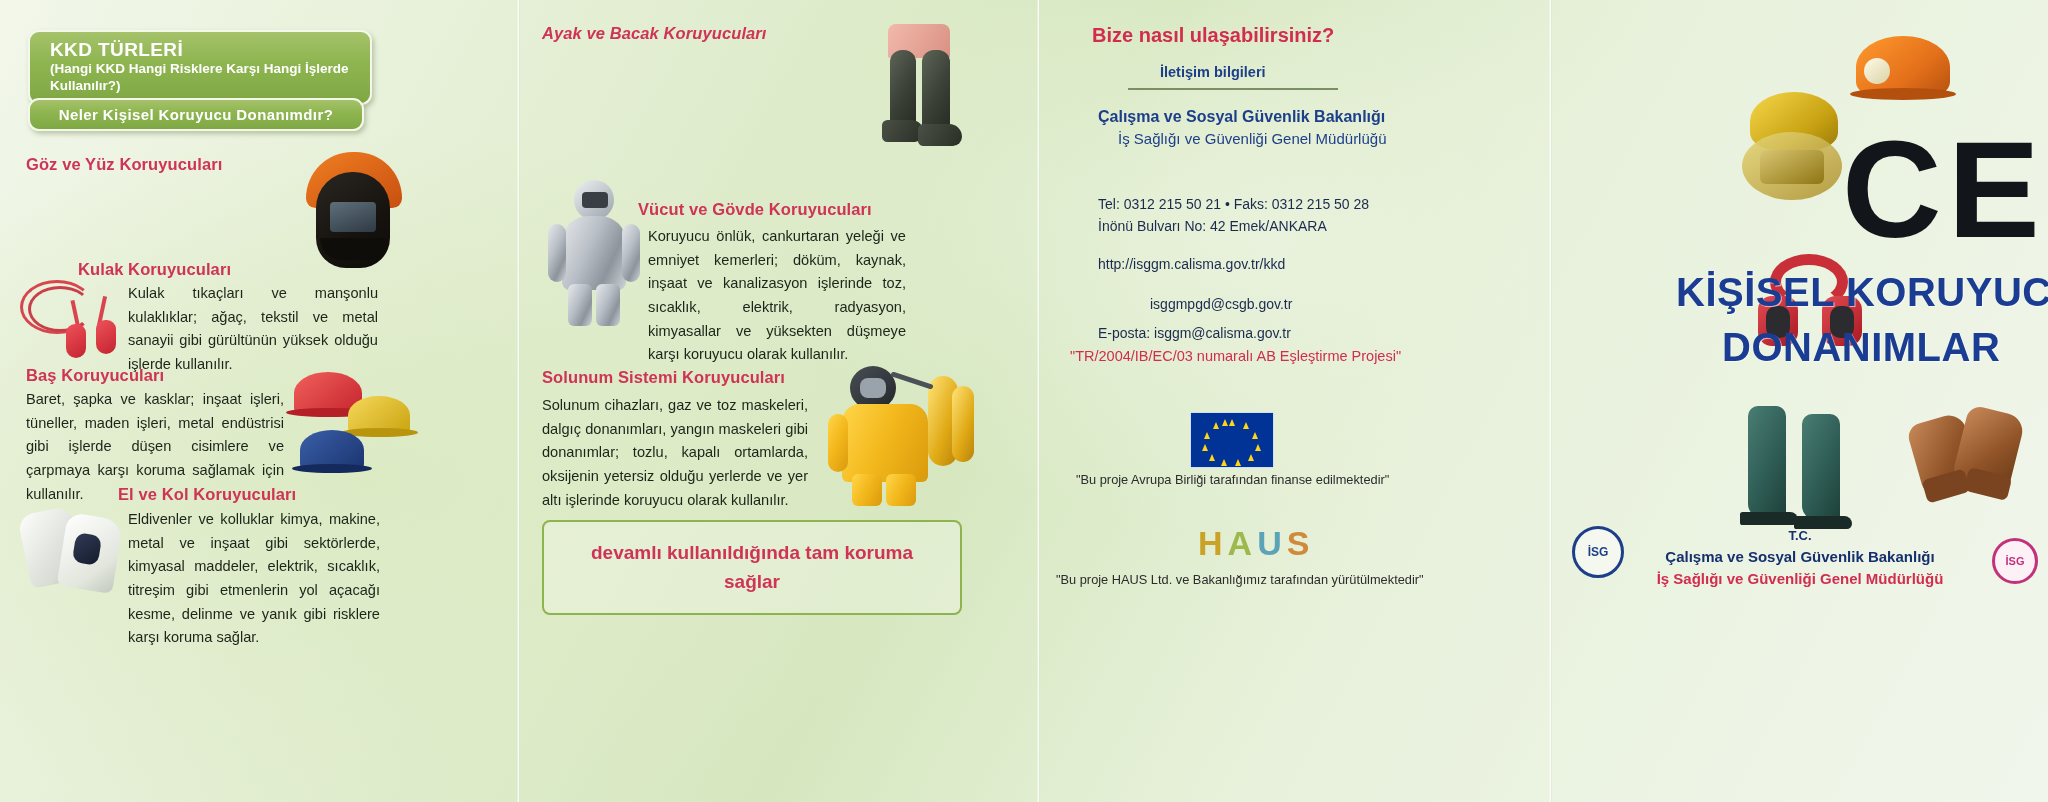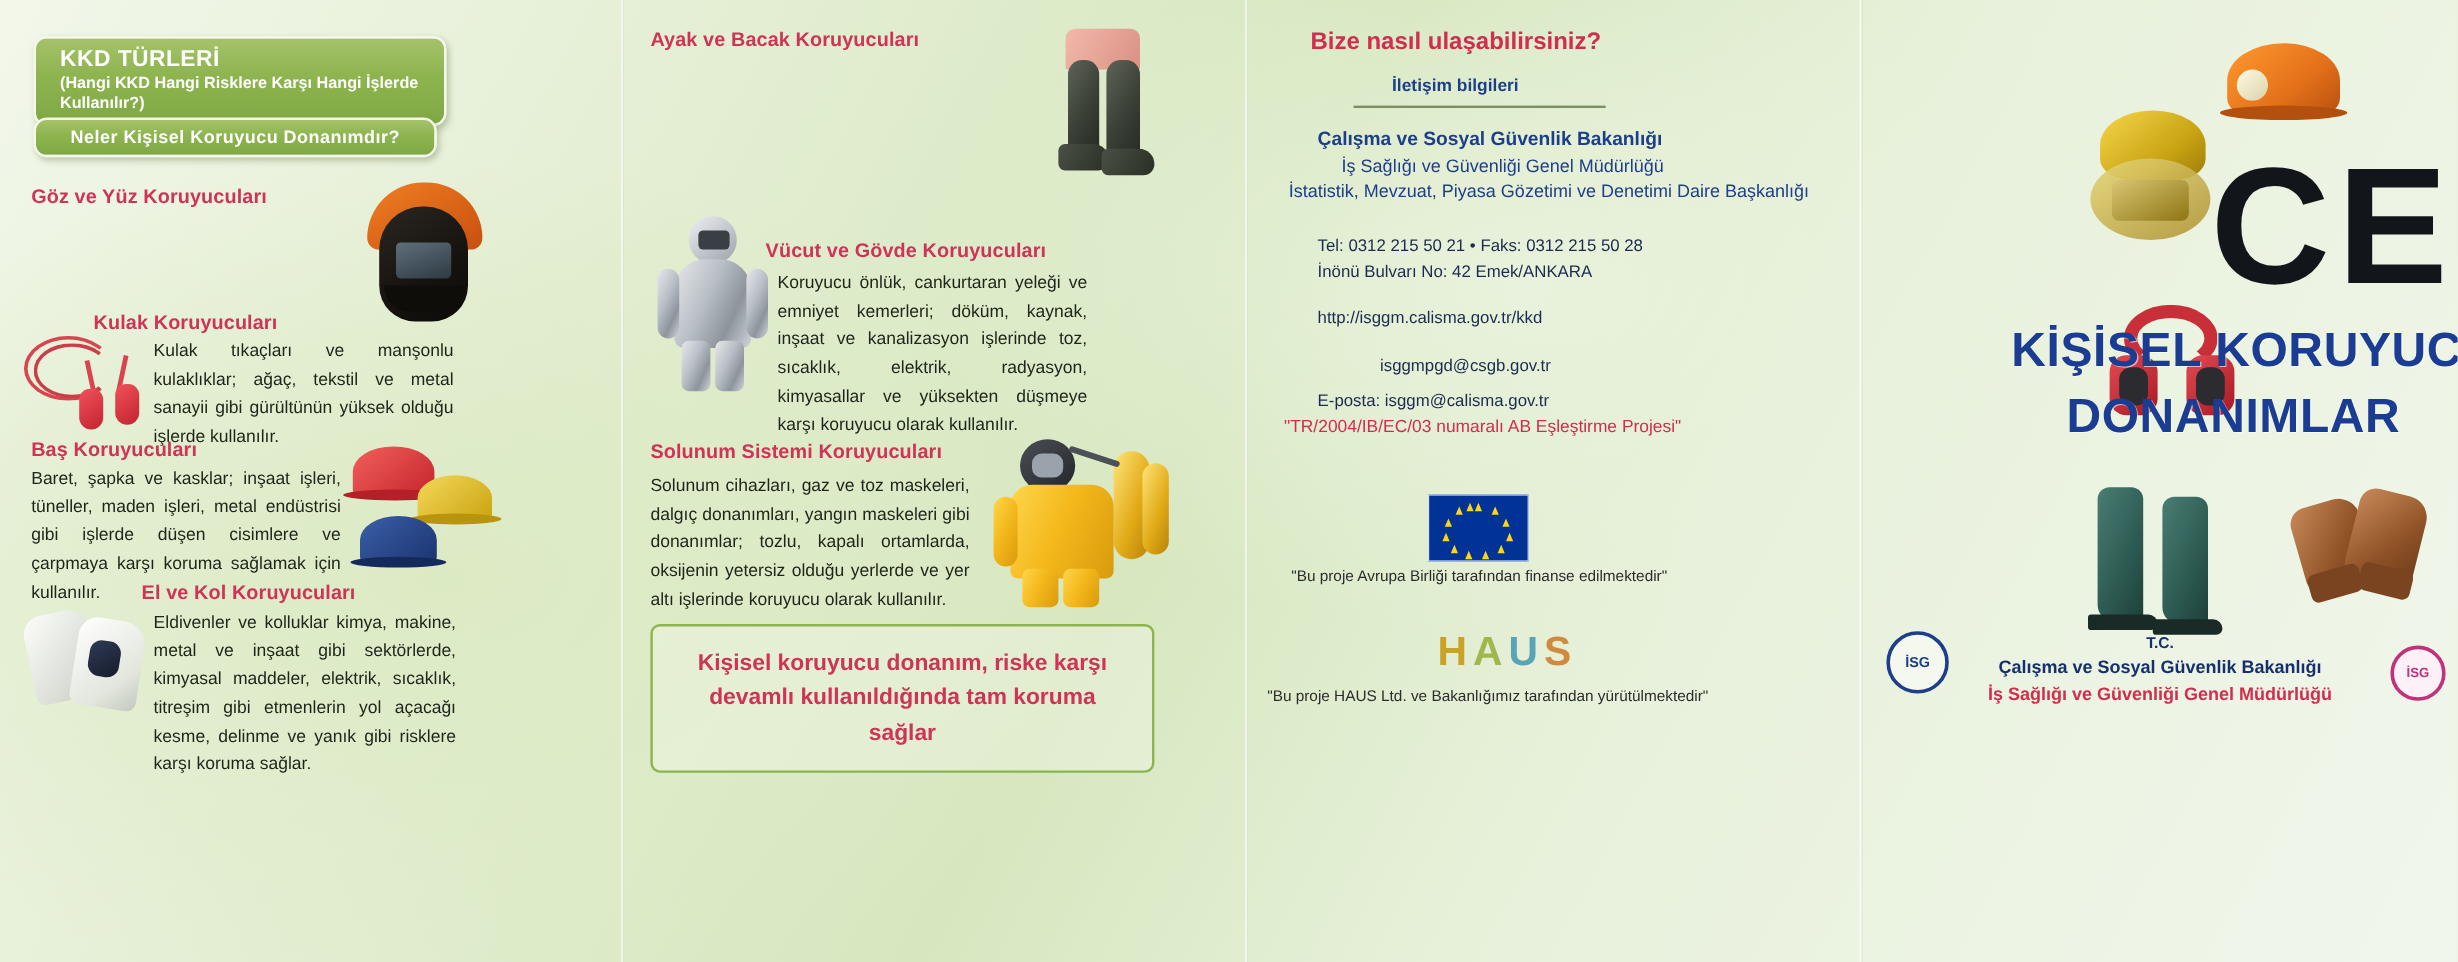--- a/index.html
+++ b/index.html
@@ -264,21 +264,21 @@
       <div class="glove" style="left:4px; top:10px; width:56px; height:74px; background:linear-gradient(135deg,#fdfdfb,#d8dcd4 70%,#b9bfb4); transform:rotate(-12deg);"></div>
       <div class="glove" style="left:42px; top:16px; width:56px; height:74px; background:linear-gradient(135deg,#ffffff,#e2e6dd 70%,#c3c9be); transform:rotate(9deg);"></div>
       <div style="position:absolute;left:54px;top:34px;width:26px;height:30px;border-radius:10px;background:linear-gradient(140deg,#2f3a55,#151c2c);transform:rotate(9deg);"></div>
     </div>
 
     <div class="fold" style="right:0;"></div>
   </div>
 
   <div class="panel panel-mid">
 
-    <div class="sec-h" style="left:22px; top:24px;">Ayak ve Bacak Koruyucuları</div>
+    <div class="sec-h" style="left:22px; top:24px;font-style:italic;">Ayak ve Bacak Koruyucuları</div>
 
     <div class="art" style="left:350px; top:22px; width:120px; height:126px;">
       <div class="wader-top" style="left:18px; top:2px; width:62px;"></div>
       <div class="wader-leg" style="left:20px; top:28px; width:26px; height:74px;"></div>
       <div class="wader-leg" style="left:52px; top:28px; width:28px; height:78px;"></div>
       <div class="wader-foot" style="left:12px; top:98px; width:42px;"></div>
       <div class="wader-foot" style="left:48px; top:102px; width:44px;"></div>
     </div>
 
     <div class="sec-h" style="left:118px; top:200px;">Vücut ve Gövde  Koruyucuları</div>
@@ -303,38 +303,36 @@
       <div class="mask" style="left:34px; top:18px; width:46px; height:44px;"></div>
       <div style="position:absolute;left:44px;top:30px;width:26px;height:20px;border-radius:8px;background:#9aa3ab;"></div>
       <div class="scba-body" style="left:26px; top:56px; width:86px; height:78px;"></div>
       <div class="scba-body" style="left:12px; top:66px; width:20px; height:58px; border-radius:10px;"></div>
       <div class="scba-body" style="left:36px; top:126px; width:30px; height:32px; border-radius:6px;"></div>
       <div class="scba-body" style="left:70px; top:126px; width:30px; height:32px; border-radius:6px;"></div>
       <div style="position:absolute;left:74px;top:30px;width:44px;height:5px;border-radius:3px;background:#4c5157;transform:rotate(18deg);"></div>
     </div>
 
     <div class="slogan" style="left:22px; top:520px; width:420px;">
-      <div>Kişisel koruyucu donanım, riske karşı</div>
       <div>devamlı kullanıldığında tam koruma sağlar</div>
     </div>
 
     <div class="fold" style="right:0;"></div>
   </div>
 
   <div class="panel panel-right">
 
     <div class="r-title" style="left:52px; top:24px;">Bize nasıl ulaşabilirsiniz?</div>
 
     <div class="r-sub" style="left:120px; top:64px;">İletişim bilgileri</div>
 
     <div class="rule" style="left:88px; top:88px; width:210px;"></div>
 
     <div class="r-org" style="left:58px; top:108px;">Çalışma ve Sosyal Güvenlik Bakanlığı</div>
     <div class="r-org2" style="left:78px; top:130px;">İş Sağlığı ve Güvenliği Genel Müdürlüğü</div>
-    <div class="r-org2" style="left:34px; top:151px;">İstatistik, Mevzuat, Piyasa Gözetimi ve Denetimi Daire Başkanlığı</div>
 
     <div class="r-line" style="left:58px; top:196px;">Tel: 0312 215 50 21 • Faks: 0312 215 50 28</div>
     <div class="r-line" style="left:58px; top:218px;">İnönü Bulvarı No: 42  Emek/ANKARA</div>
 
     <div class="r-line" style="left:58px; top:256px;">http://isggm.calisma.gov.tr/kkd</div>
     <div class="r-line" style="left:58px; top:277px;margin-top:48px;">E-posta:  isggm@calisma.gov.tr</div>
     <div class="r-line" style="left:110px; top:296px;">isggmpgd@csgb.gov.tr</div>
 
     <div class="r-proj" style="left:30px; top:348px;">"TR/2004/IB/EC/03 numaralı AB Eşleştirme Projesi"</div>
 

